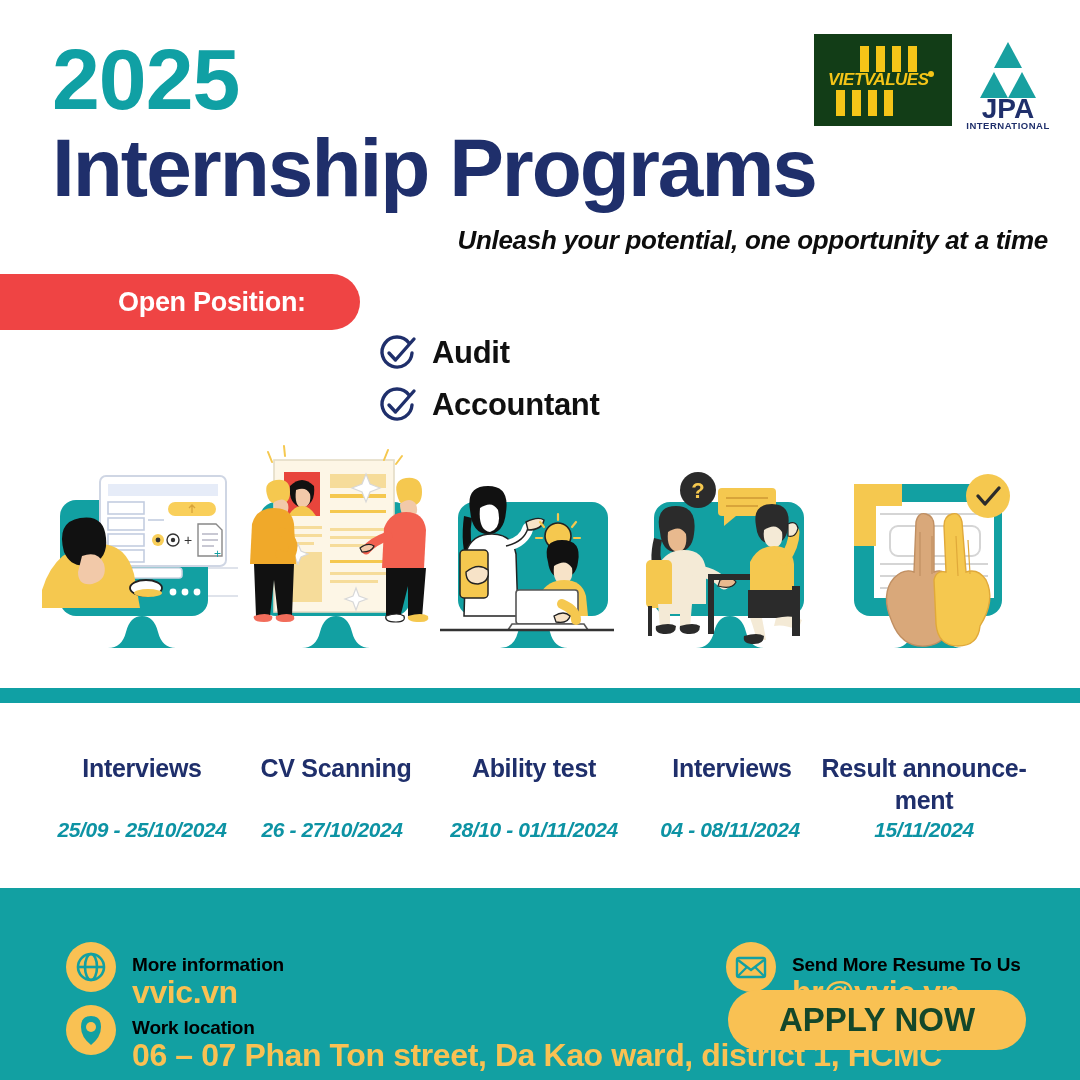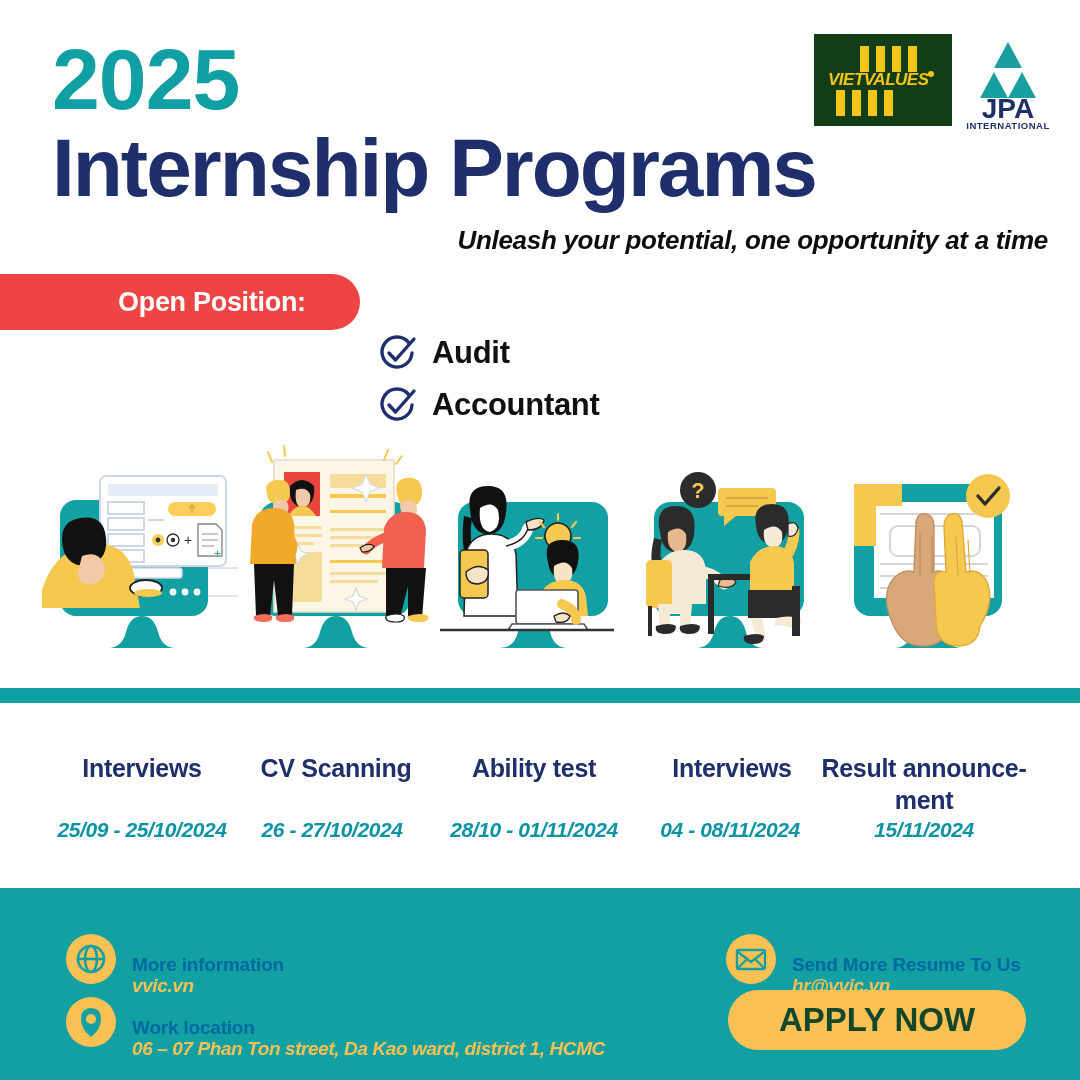--- a/index.html
+++ b/index.html
@@ -62,22 +62,22 @@
     white-space:nowrap;
   }
 
   
   .footer{
     position:absolute;left:0;top:888px;width:1080px;height:192px;background:#12a0a2;
   }
   .f-item{position:absolute;display:flex;align-items:center;gap:16px;}
   .f-icon{width:50px;height:50px;flex:0 0 50px;}
   .f-lines{line-height:1.12;}
-  .f-label{color:#0369a1;font-size:19px;font-weight:bold;letter-spacing:-0.2px;margin-top:32px;}
-  .f-value{color:#f9c153;font-size:19px;font-weight:bold;letter-spacing:-0.4px;font-style:italic;}
+  .f-label{color:#000000;font-size:19px;font-weight:bold;letter-spacing:-0.2px;margin-top:32px;}
+  .f-value{color:#f9c153;font-size:32px;font-weight:bold;letter-spacing:-0.4px;}
   .apply-btn{
     position:absolute;left:728px;top:990px;width:298px;height:60px;
     background:#f9c153;border-radius:30px;
     display:flex;align-items:center;justify-content:center;
     color:#14472a;font-size:33px;font-weight:bold;letter-spacing:0px;
   }
   svg{display:block;overflow:visible;}
 </style>
 </head>
 <body>

